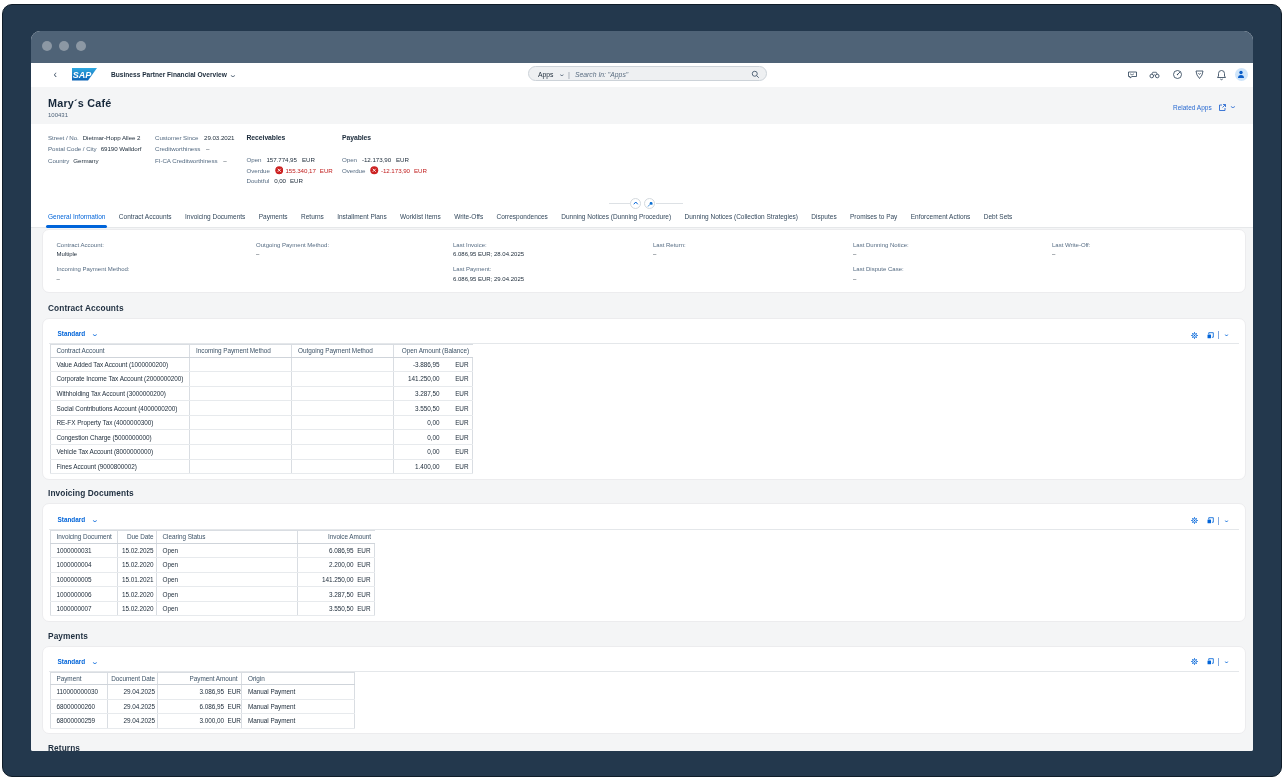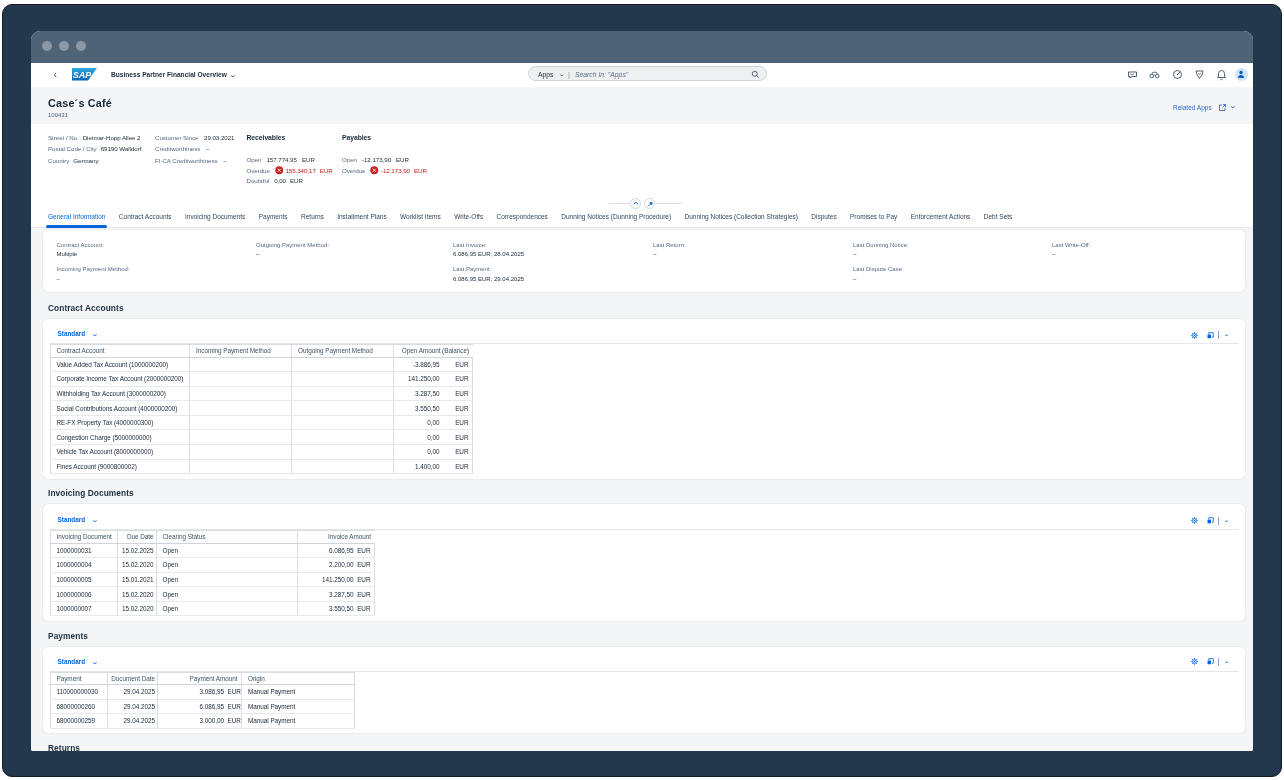--- a/index.html
+++ b/index.html
@@ -89,21 +89,21 @@
       <path d="M11 3 a6 6 0 0 1 6 6 v5 l2 3 h-16 l2 -3 v-5 a6 6 0 0 1 6 -6 z" fill="none" stroke="#33475c" stroke-width="1.7"></path>
       <path d="M9 19.5 a2 2 0 0 0 4 0" fill="none" stroke="#33475c" stroke-width="1.5"></path>
     </svg>
   <div class="abs" style="left:1203.5px;top:37px;width:13px;height:13px;border-radius:50%;background:#cfe5fa;">
     <svg class="abs" style="left:2.5px;top:2px;" width="8" height="9" viewBox="0 0 16 18">
         <circle cx="8" cy="5" r="3.4" fill="#0a5dc8"></circle>
         <path d="M2 16 a6 6 0 0 1 12 0 z" fill="#0a5dc8"></path>
       </svg>
   </div>
   <div id="grayband"></div>
-  <div class="abs" style="left:17px;top:66.5px;font-size:10.8px;font-weight:bold;color:#16273a;letter-spacing:0.2px;">Case´s Café</div>
+  <div class="abs" style="left:17px;top:66.5px;font-size:10.8px;font-weight:bold;color:#16273a;letter-spacing:0.2px;">Mary´s Café</div>
   <div class="abs" style="left:17px;top:81.5px;font-size:6px;color:#4f6379;">100431</div>
   <div class="abs" style="left:1142px;top:73.5px;font-size:6.5px;color:#2a6bd2;">Related Apps</div>
   <svg class="abs" style="left:1187px;top:72.5px;" width="9" height="9" viewBox="0 0 18 18">
       <path d="M8 4 h-5 v11 h11 v-5" fill="none" stroke="#2a6bd2" stroke-width="1.8"></path>
       <path d="M10 3 h5 v5 M15 3 l-6 6" fill="none" stroke="#2a6bd2" stroke-width="1.8"></path>
     </svg>
   <div class="abs" style="left:1199px;top:71.5px;font-size:7px;color:#2a6bd2;transform:scaleX(1.5);">⌄</div>
   <div id="whiteband"></div>
 
   <div class="hrow" style="left:17px;top:103px;"><span class="lbl">Street / No.</span><span class="val">Dietmar-Hopp Allee 2</span></div>

